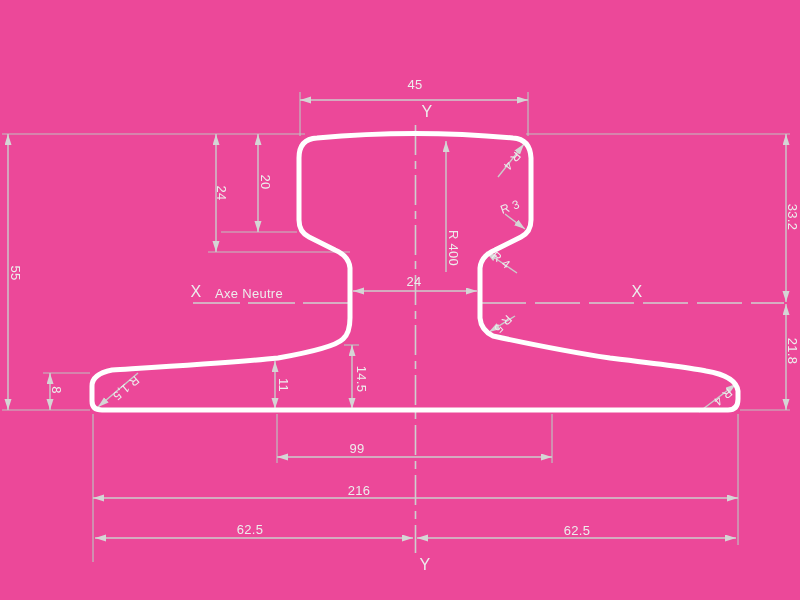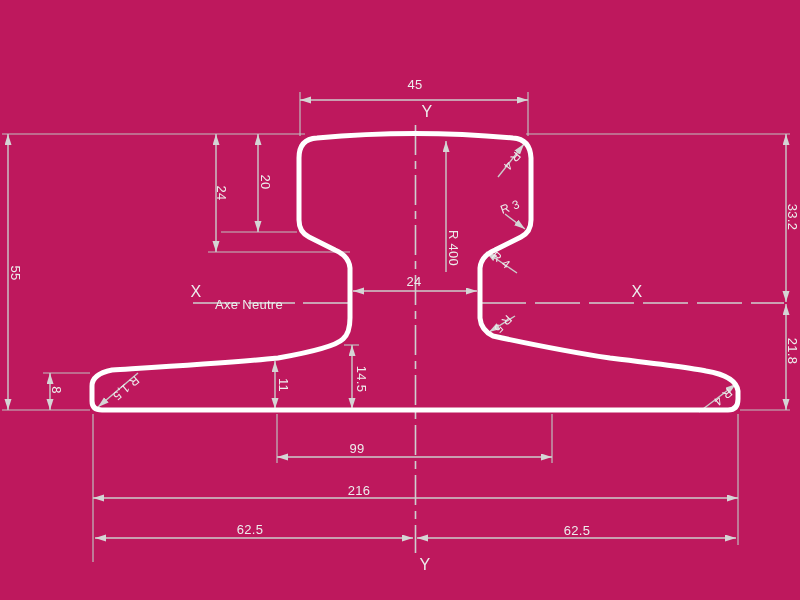--- a/index.html
+++ b/index.html
@@ -1,16 +1,16 @@
 <!DOCTYPE html>
 <html><head>
 <meta charset="utf-8">
 <style>
   html,body{margin:0;padding:0;background:#000;}
-  #stage{position:relative;width:800px;height:600px;background:#be185d;overflow:hidden;
+  #stage{position:relative;width:800px;height:600px;background:#ec4899;overflow:hidden;
          font-family:"Liberation Sans",sans-serif;}
   #stage svg{position:absolute;left:0;top:0;}
   .lbl{position:absolute;color:#ededed;font-size:13px;line-height:1;white-space:nowrap;
        transform:translate(-50%,-50%);letter-spacing:.3px;}
   .big{font-size:16px;}
   .small{font-size:12px;}
   .r90{transform:translate(-50%,-50%) rotate(90deg);}
   .r130{transform:translate(-50%,-50%) rotate(130deg);}
   .r135{transform:translate(-50%,-50%) rotate(135deg);}
   .r140{transform:translate(-50%,-50%) rotate(140deg);}
@@ -121,21 +121,21 @@
   <div class="lbl big" style="left:427px;top:112px">Y</div>
   <div class="lbl r90" style="left:265px;top:182px">20</div>
   <div class="lbl r90" style="left:221px;top:193px">24</div>
   <div class="lbl r90" style="left:15px;top:273px">55</div>
   <div class="lbl r90" style="left:453px;top:248px">R 400</div>
   <div class="lbl small r130" style="left:512px;top:161px">R 4</div>
   <div class="lbl small rm20" style="left:510px;top:207px">R 3</div>
   <div class="lbl small r38" style="left:501px;top:260px">R 4</div>
   <div class="lbl small r135" style="left:503px;top:324px">R 5</div>
   <div class="lbl big" style="left:196px;top:292px">X</div>
-  <div class="lbl" style="left:249px;top:304px">Axe Neutre</div>
+  <div class="lbl" style="left:249px;top:293px">Axe Neutre</div>
   <div class="lbl" style="left:414px;top:281px">24</div>
   <div class="lbl big" style="left:637px;top:292px">X</div>
   <div class="lbl r90" style="left:792px;top:217px">33.2</div>
   <div class="lbl r90" style="left:792px;top:351px">21.8</div>
   <div class="lbl small r140" style="left:126px;top:388px">R 1,5</div>
   <div class="lbl small r140" style="left:723px;top:397px">R 4</div>
   <div class="lbl r90" style="left:56px;top:390px">8</div>
   <div class="lbl r90" style="left:283px;top:385px">11</div>
   <div class="lbl r90" style="left:361px;top:379px">14.5</div>
   <div class="lbl" style="left:357px;top:448px">99</div>

